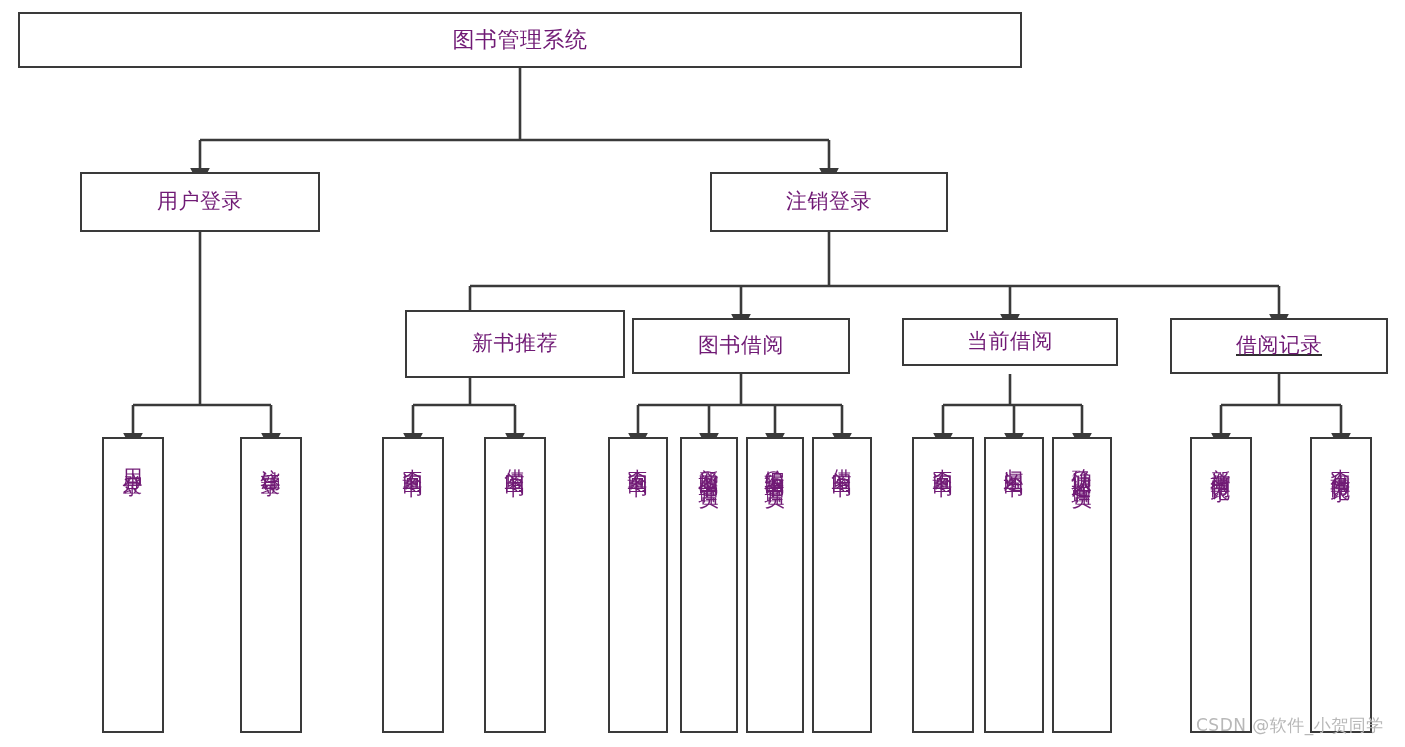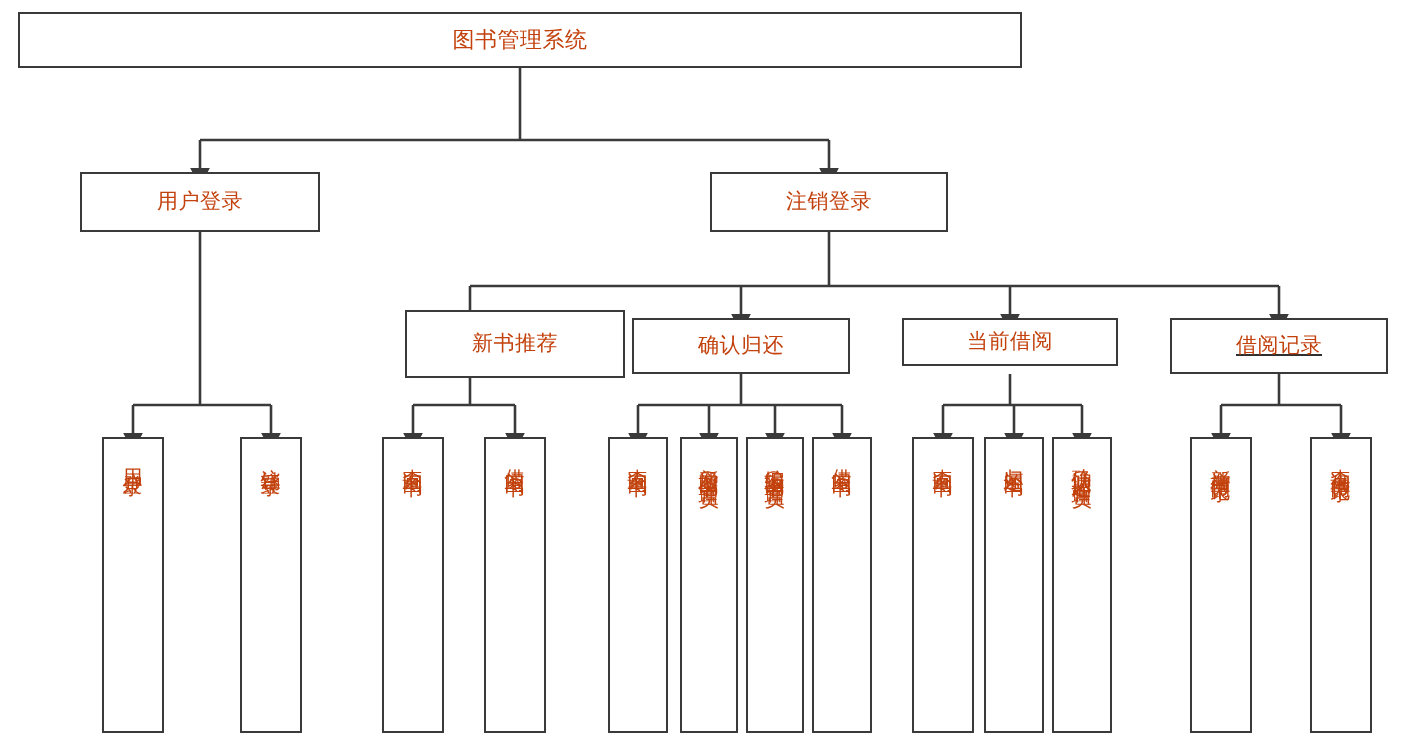--- a/index.html
+++ b/index.html
@@ -34,21 +34,21 @@
     display: flex;
     align-items: center;
     justify-content: center;
     color: #2f2f2f;
   }
   .node-label {
     display: block;
     text-align: center;
     letter-spacing: 0.5px;
     line-height: 1.12;
-    color: #c2410c;
+    color: #701a75;
     white-space: nowrap;
   }
   
   .node.horiz .node-label {
     font-size: 21px;
   }
   .node.root .node-label {
     font-size: 22px;
   }
   
@@ -127,21 +127,21 @@
       <div class="node horiz" style="left: 80px; top: 172px; width: 240px; height: 60px;">
         <span class="node-label">用户登录</span>
       </div>
       <div class="node horiz" style="left: 710px; top: 172px; width: 238px; height: 60px;">
         <span class="node-label">注销登录</span>
       </div>
       <div class="node horiz" style="left: 360px; top: 310px; width: 220px; height: 68px; margin-left: 45px;">
         <span class="node-label">新书推荐</span>
       </div>
       <div class="node horiz" style="left: 632px; top: 318px; width: 218px; height: 56px;">
-        <span class="node-label">确认归还</span>
+        <span class="node-label">图书借阅</span>
       </div>
       <div class="node horiz" style="left: 902px; top: 318px; width: 216px; height: 48px;">
         <span class="node-label">当前借阅</span>
       </div>
       <div class="node horiz" style="left: 1170px; top: 318px; width: 218px; height: 56px; text-decoration: underline;">
         <span class="node-label">借阅记录</span>
       </div>
       <div class="node vert" style="left: 102px; top: 437px; width: 62px; height: 296px;">
         <span class="node-label">用户登录</span>
       </div>
@@ -176,14 +176,15 @@
         <span class="node-label">确认归还（管理员）</span>
       </div>
       <div class="node vert" style="left: 1190px; top: 437px; width: 62px; height: 296px;">
         <span class="node-label">新增借阅记录</span>
       </div>
       <div class="node vert" style="left: 1310px; top: 437px; width: 62px; height: 296px;">
         <span class="node-label">查询借阅记录</span>
       </div>
     </div>
 
+  <div class="watermark" style="left:1196px; top:714px;">CSDN @软件_小贺同学</div>
 
 </div>
 
 </body></html>

